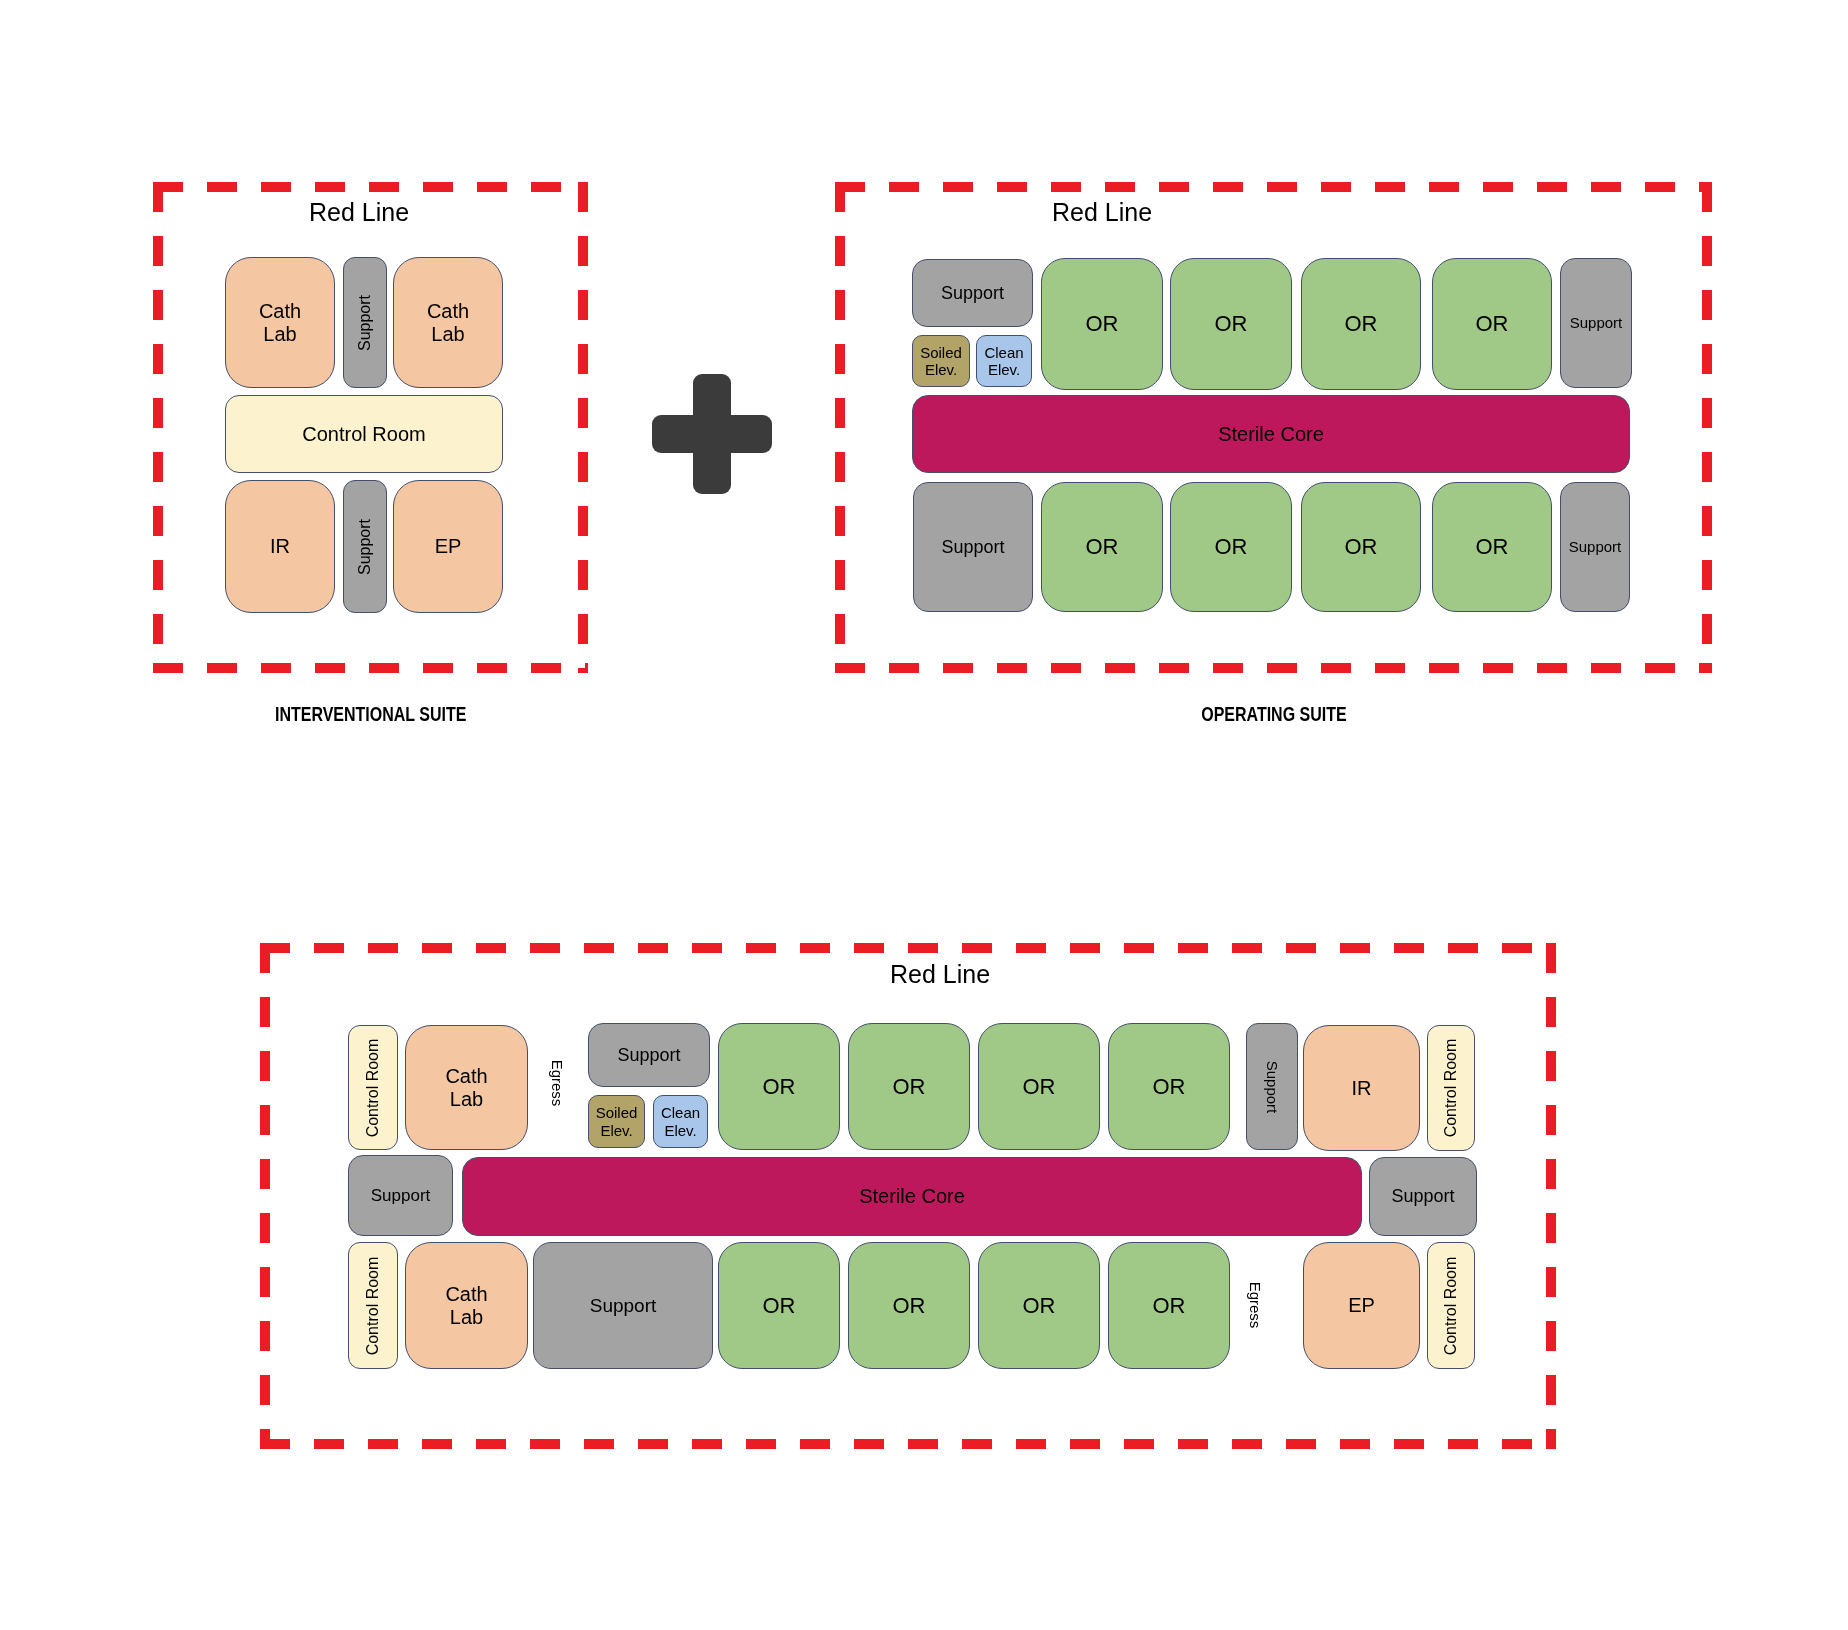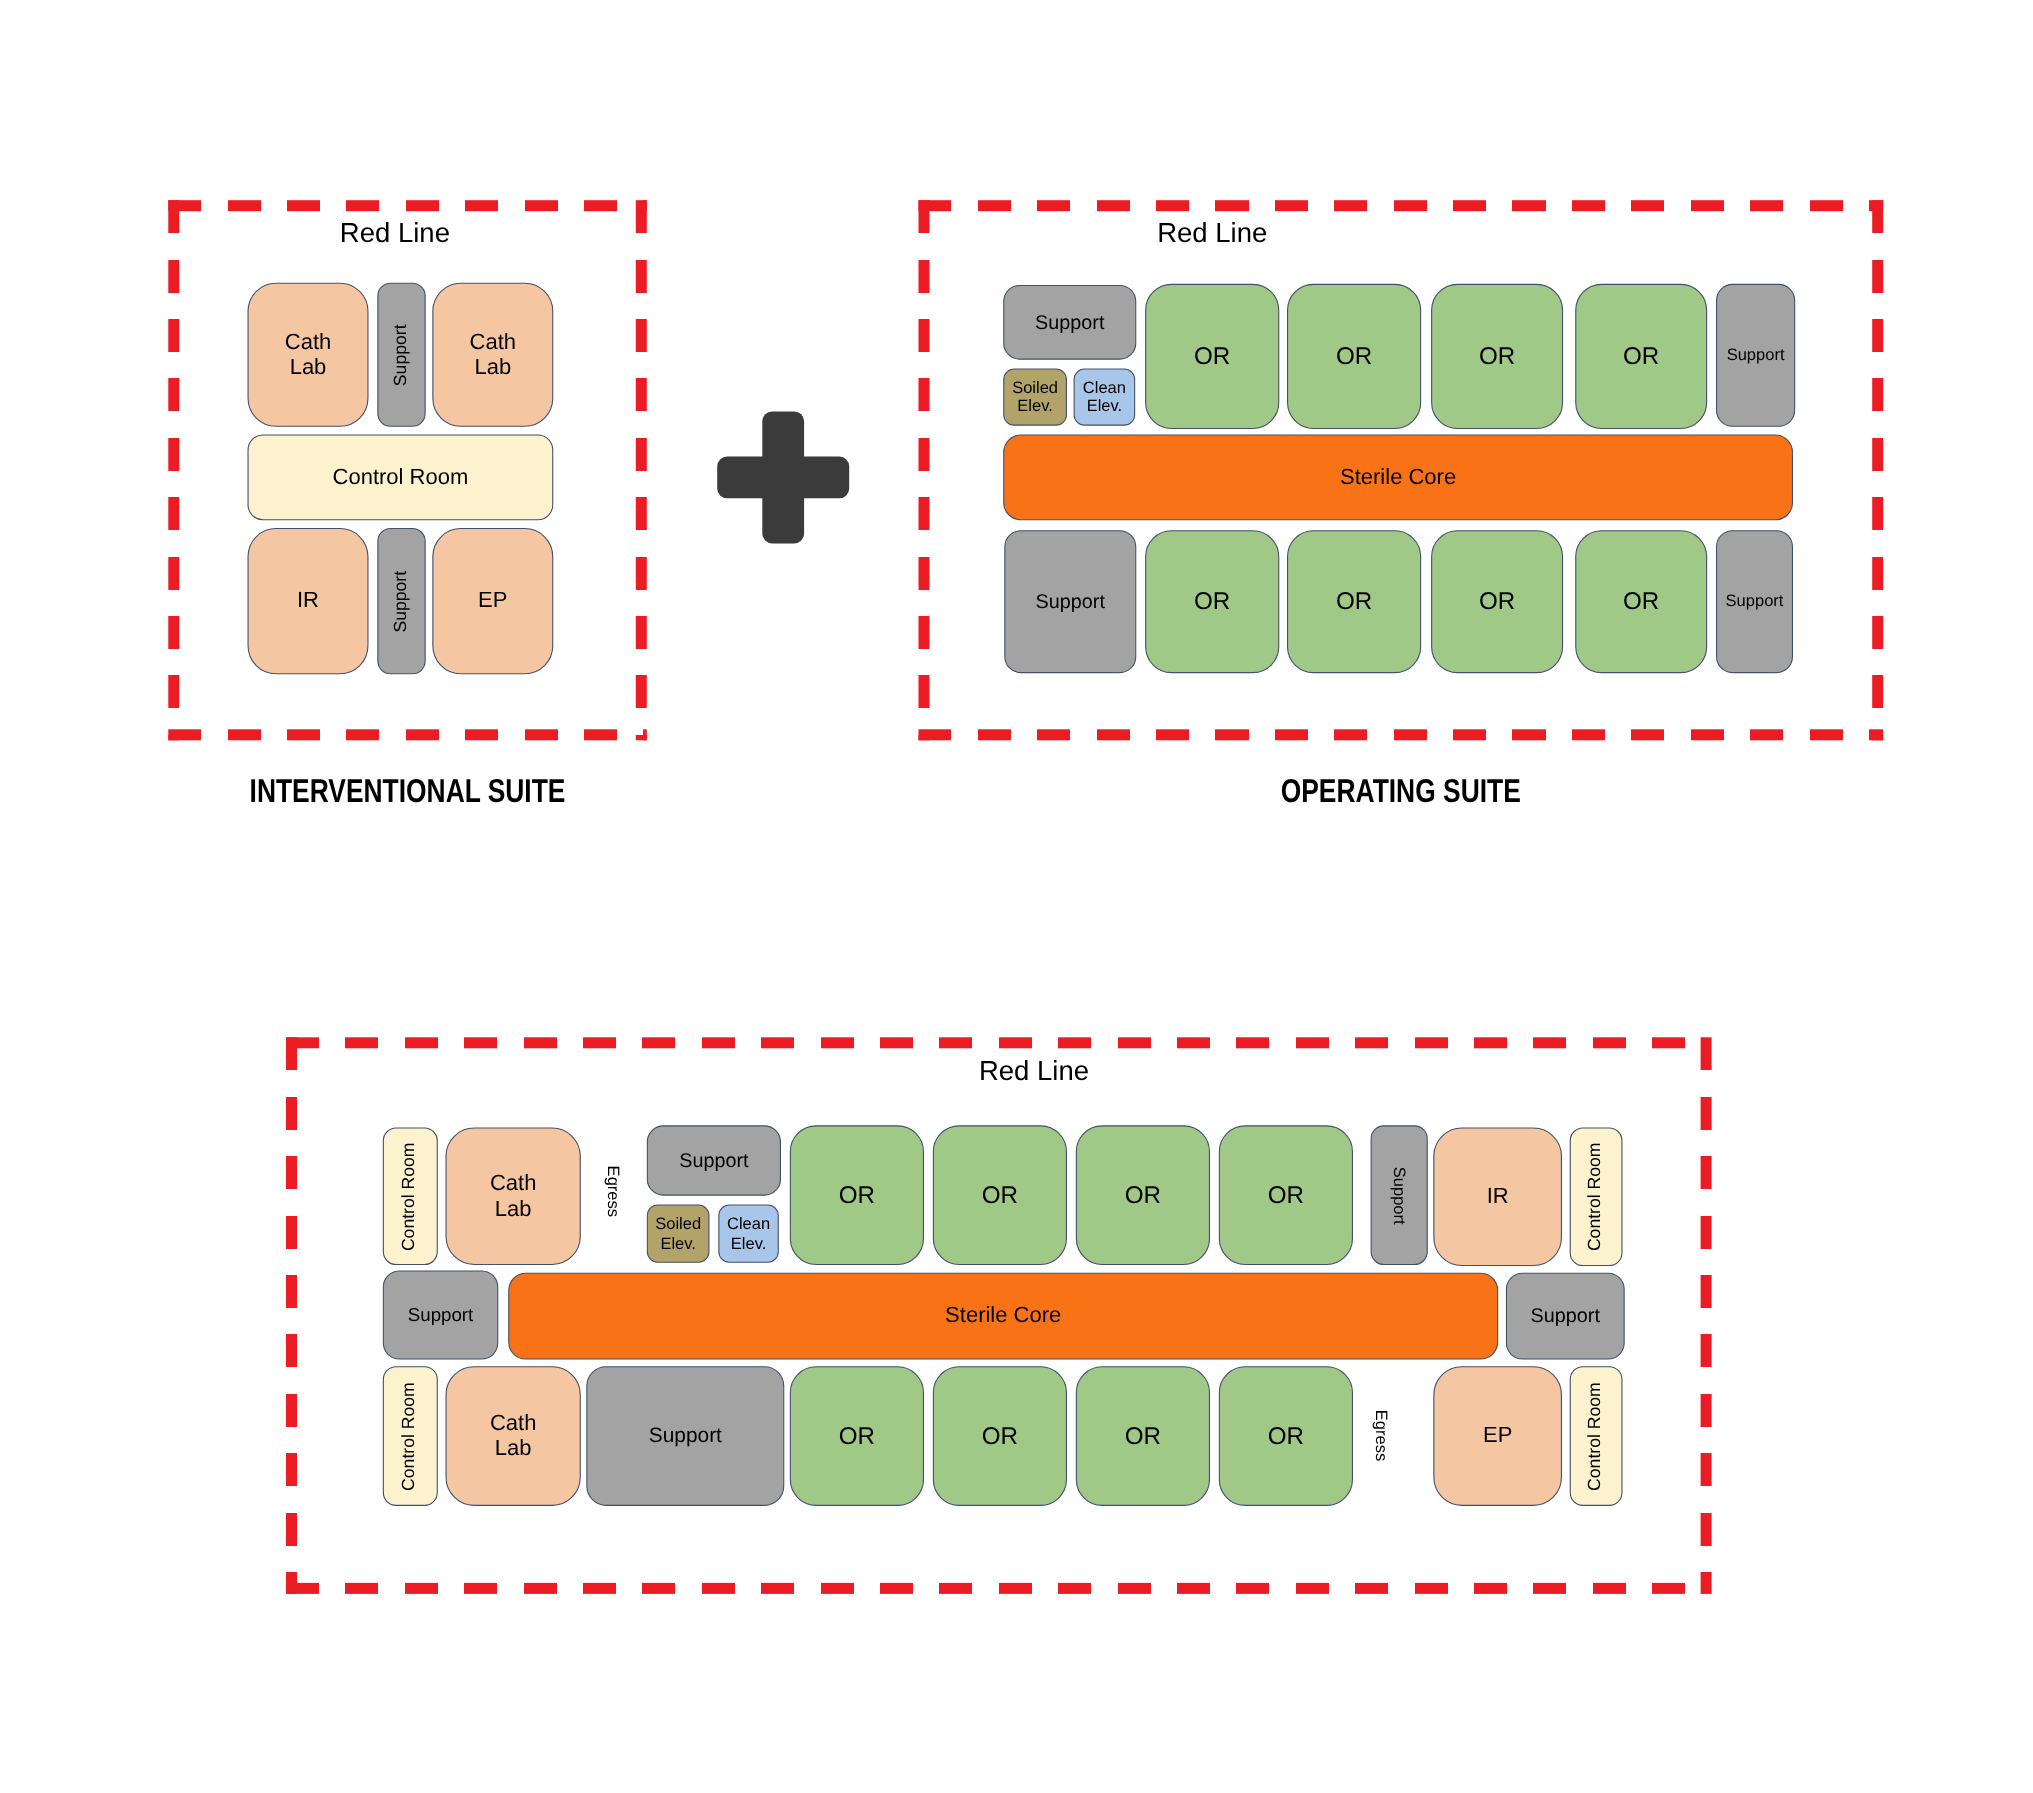--- a/index.html
+++ b/index.html
@@ -14,35 +14,35 @@
 
   .suitebox{position:absolute;}
 
   .room{position:absolute;box-sizing:border-box;border:1.7px solid #44506B;
         display:flex;align-items:center;justify-content:center;text-align:center;
         font-size:20px;line-height:1.15;white-space:pre-line;}
   .peach{background:#F4C6A2;border-radius:26px;}
   .gray{background:#a3a3a3;border-radius:15px;}
   .green{background:#A0C887;border-radius:24px;font-size:22px;}
   .cream{background:#FCF2CD;border-radius:14px;}
-  .sterile{background:#f97316;border-radius:16px;}
+  .sterile{background:#be185d;border-radius:16px;}
   .olive{background:#B2A368;border-radius:10px;font-size:15px;}
   .blue{background:#A8C6E9;border-radius:10px;font-size:15px;}
   .small{font-size:15px;}
 
   .vlabel{position:absolute;top:50%;left:50%;white-space:nowrap;font-size:16px;}
   .rot-ccw{transform:translate(-50%,-50%) rotate(-90deg);}
   .rot-cw{transform:translate(-50%,-50%) rotate(90deg);}
 
   .redline{position:absolute;font-size:25px;transform:translateX(-50%);white-space:nowrap;}
 
   .egress{position:absolute;font-size:15px;white-space:nowrap;
           transform:translate(-50%,-50%) rotate(90deg);}
 
-  .suite-title{position:absolute;text-align:center;font-weight:bold;font-size:30px;}
+  .suite-title{position:absolute;text-align:center;font-weight:bold;font-size:20px;}
   .suite-title span,.caption span{display:inline-block;transform:scaleX(0.8);white-space:nowrap;}
   .caption{position:absolute;left:0;width:1848px;text-align:center;font-weight:bold;font-size:31px;}
 
   .plus{position:absolute;left:652px;top:374px;width:120px;height:120px;}
   .plus .pv{position:absolute;left:41px;top:0;width:38px;height:120px;background:#3B3B3B;border-radius:9px;}
   .plus .ph{position:absolute;left:0;top:41px;width:120px;height:38px;background:#3B3B3B;border-radius:9px;}
 </style>
 </head>
 <body>
 

